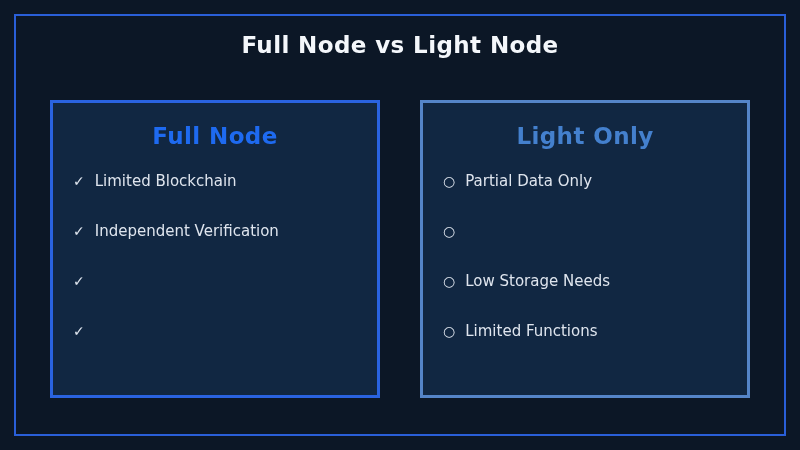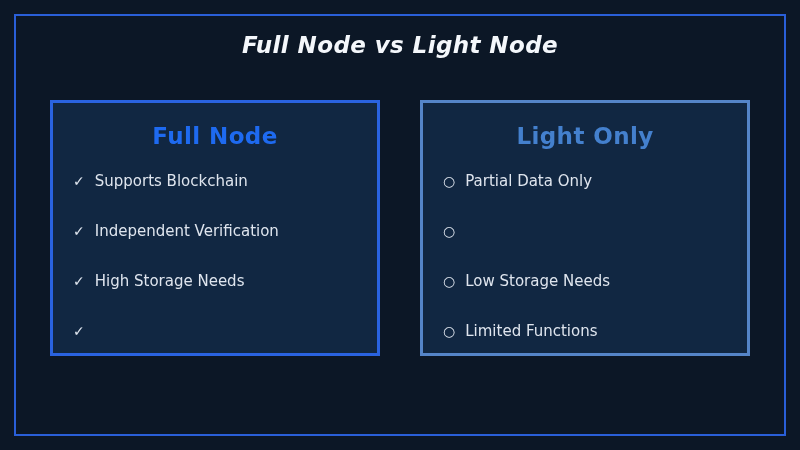--- a/index.html
+++ b/index.html
@@ -15,27 +15,26 @@
     border: 2px solid #2a5fd8;
   }
   .main-title {
     position: absolute;
     left: 0; right: 0; top: 32px;
     text-align: center;
     font-size: 23px;
     font-weight: bold;
     letter-spacing: 0.4px;
     color: #f4f7fb;
-    font-style: italic;
   }
   .card {
     position: absolute;
     top: 100px;
     width: 330px;
-    height: 256px;
+    height: 298px;
     border: 3px solid;
     background-color: #112742;
   }
   .card-full  { left: 50px;  border-color: #2a63e0; }
   .card-light { left: 420px; border-color: #5585c8; }
   .card-title {
     margin-top: 18px;
     text-align: center;
     font-size: 23px;
     font-weight: bold;
@@ -67,29 +66,28 @@
 
 <div class="frame" style="border-color: rgb(42, 95, 216);"></div>
 
 <div class="main-title" style="color: rgb(244, 247, 251);">Full Node vs Light Node</div>
 
 <div class="card card-full" style="border-color: rgb(42, 99, 224); background-color: rgb(17, 39, 66);">
   <div class="card-title" style="color: rgb(30, 106, 240);">Full Node</div>
   <ul class="feature-list">
     <li>
       <span class="bullet">✓</span>
-      <span>Supports Blockchain</span>
+      <span>Limited Blockchain</span>
     </li>
     <li>
       <span class="bullet">✓</span>
       <span>Independent Verification</span>
     </li>
     <li>
       <span class="bullet">✓</span>
-      <span>High Storage Needs</span>
     </li>
     <li>
       <span class="bullet">✓</span>
     </li>
   </ul>
 </div>
 
 <div class="card card-light" style="border-color: rgb(85, 133, 200); background-color: rgb(17, 39, 66);">
   <div class="card-title" style="color: rgb(68, 128, 205);">Light Only</div>
   <ul class="feature-list">

